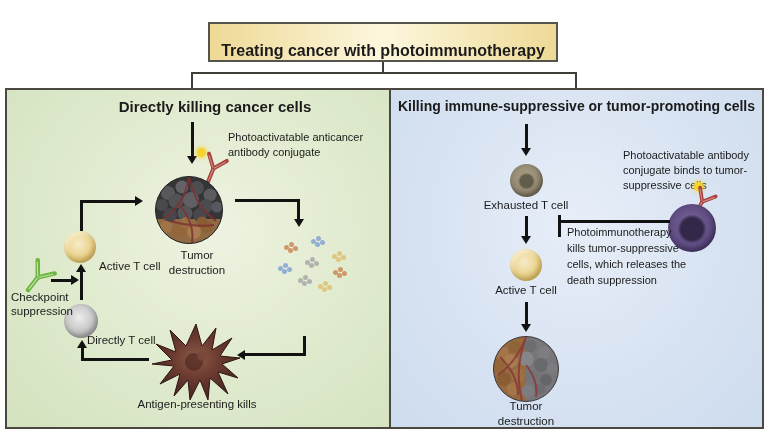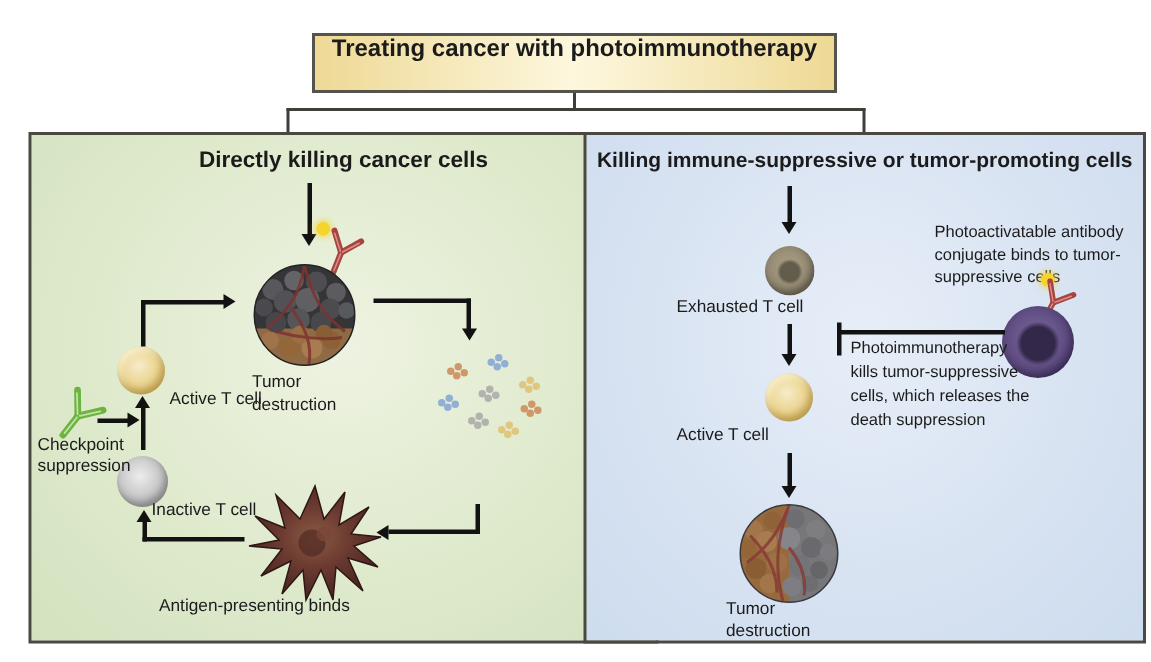--- a/index.html
+++ b/index.html
@@ -6,37 +6,37 @@
   .stage {
     position:relative; width:767px; height:441px; background:#ffffff;
     font-family:"Liberation Sans","DejaVu Sans",sans-serif; color:#1b1b1b;
     overflow:hidden;
   }
   
   .title-box {
     position:absolute; left:208px; top:22px; width:350px; height:40px;
     background:linear-gradient(90deg,#eed995 0%,#fdf7de 50%,#eed995 100%);
     border:2px solid #55544c; box-sizing:border-box;
-    display:flex; align-items:flex-start; justify-content:center;
+    display:flex; align-items:flex-end; justify-content:center;
     font-weight:bold; font-size:16px;
   }
   
   .line { position:absolute; background:#3f3e38; }
   
   .panel { position:absolute; top:88px; height:341px; border:2px solid #4a4840; box-sizing:border-box; }
-  .panel.left  { left:19px;  width:420px;
+  .panel.left  { left:5px;  width:420px;
     background:radial-gradient(ellipse at 50% 42%, #eef3e1 0%, #dfeacd 55%, #d3e2bf 100%); }
   .panel.right { left:389px; width:375px;
     background:radial-gradient(ellipse at 50% 40%, #e7eef8 0%, #d8e3f2 55%, #cddcee 100%); }
   .panel-title { position:absolute; top:8px; left:0; right:0; text-align:center; font-weight:bold; font-size:15px; }
   .panel.right .panel-title { font-size:14px; }
   
   .lbl  { position:absolute; font-size:11.5px; line-height:14px; }
   .note { position:absolute; font-size:11px;  line-height:15px; }
-  .center { text-align:left; }
+  .center { text-align:center; }
   .pre { white-space:pre-line; }
   
   .seg { position:absolute; background:#121212; }
   .ah { position:absolute; width:0; height:0; }
   .ah.down  { border-left:5px solid transparent; border-right:5px solid transparent; border-top:8px solid #121212; }
   .ah.up    { border-left:5px solid transparent; border-right:5px solid transparent; border-bottom:8px solid #121212; }
   .ah.right { border-top:5px solid transparent; border-bottom:5px solid transparent; border-left:8px solid #121212; }
   .ah.left  { border-top:5px solid transparent; border-bottom:5px solid transparent; border-right:8px solid #121212; }
   
   .cell { position:absolute; border-radius:50%; }
@@ -82,20 +82,22 @@
   <div class="line" style="left:191px;top:72px;width:386px;height:2px;"></div>
   <div class="line" style="left:191px;top:72px;width:2px;height:16px;"></div>
   <div class="line" style="left:575px;top:72px;width:2px;height:16px;"></div>
 
   <div class="panel left">
     <div class="panel-title">Directly killing cancer cells</div>
 
     <div class="seg" style="left:184px;top:32px;width:3px;height:36px;"></div>
     <div class="ah down" style="left:180px;top:66px;"></div>
 
+    <div class="note pre" style="left:221px;top:40px;width:150px;">Photoactivatable anticancer
+antibody conjugate</div>
 
     <div class="dot" style="left:190px;top:58px;"></div>
     <div class="icon" style="left:191px;top:58px;width:32px;height:38px;transform:rotate(22deg);">
       <svg viewBox="0 0 40 44" width="32" height="38">
         <g stroke="#a8433f" stroke-width="5" stroke-linecap="round" fill="none">
           <path d="M20 42 L20 24"></path>
             <path d="M20 24 L8 9"></path>
             <path d="M20 24 L32 9"></path>
         </g>
         <g stroke="#d98f88" stroke-width="1.3" stroke-linecap="round" fill="none">
@@ -167,28 +169,28 @@
             <stop offset="0%" stop-color="#8a5a45"></stop>
               <stop offset="45%" stop-color="#6b3a30"></stop>
               <stop offset="100%" stop-color="#3f211d"></stop>
           </radialGradient>
         </defs>
         <polygon fill="url(#apcg)" stroke="#2f1713" stroke-width="1" points="46,2 52,24 66,6 62,28 82,16 70,34 90,36 72,42 88,56 68,50 78,72 60,56 58,78 50,58 40,78 38,58 24,74 30,52 10,62 24,44 2,42 22,38 6,22 26,30 20,8 36,24"></polygon>
         <circle cx="44" cy="40" r="9" fill="#502a24" opacity=".7"></circle>
         <circle cx="52" cy="34" r="5" fill="#7a463a" opacity=".8"></circle>
       </svg>
     </div>
-    <div class="lbl center" style="left:85px;top:307px;width:210px;">Antigen-presenting binds</div>
+    <div class="lbl center" style="left:85px;top:307px;width:210px;">Antigen-presenting kills</div>
 
     <div class="seg" style="left:74px;top:268px;width:68px;height:3px;"></div>
     <div class="seg" style="left:74px;top:258px;width:3px;height:13px;"></div>
     <div class="ah up" style="left:70px;top:250px;"></div>
 
     <div class="cell inactive" style="left:57px;top:214px;width:34px;height:34px;"></div>
-    <div class="lbl" style="left:80px;top:243px;">Inactive T cell</div>
+    <div class="lbl" style="left:80px;top:243px;">Directly T cell</div>
 
     <div class="seg" style="left:73px;top:182px;width:3px;height:28px;"></div>
     <div class="ah up" style="left:69px;top:174px;"></div>
 
     <div class="cell active" style="left:57px;top:141px;width:32px;height:32px;"></div>
     <div class="lbl" style="left:92px;top:169px;">Active T cell</div>
 
     <div class="icon" style="left:14px;top:166px;width:36px;height:40px;transform:rotate(38deg);">
       <svg viewBox="0 0 40 44" width="36" height="40">
         <g stroke="#6cb33f" stroke-width="5" stroke-linecap="round" fill="none">

